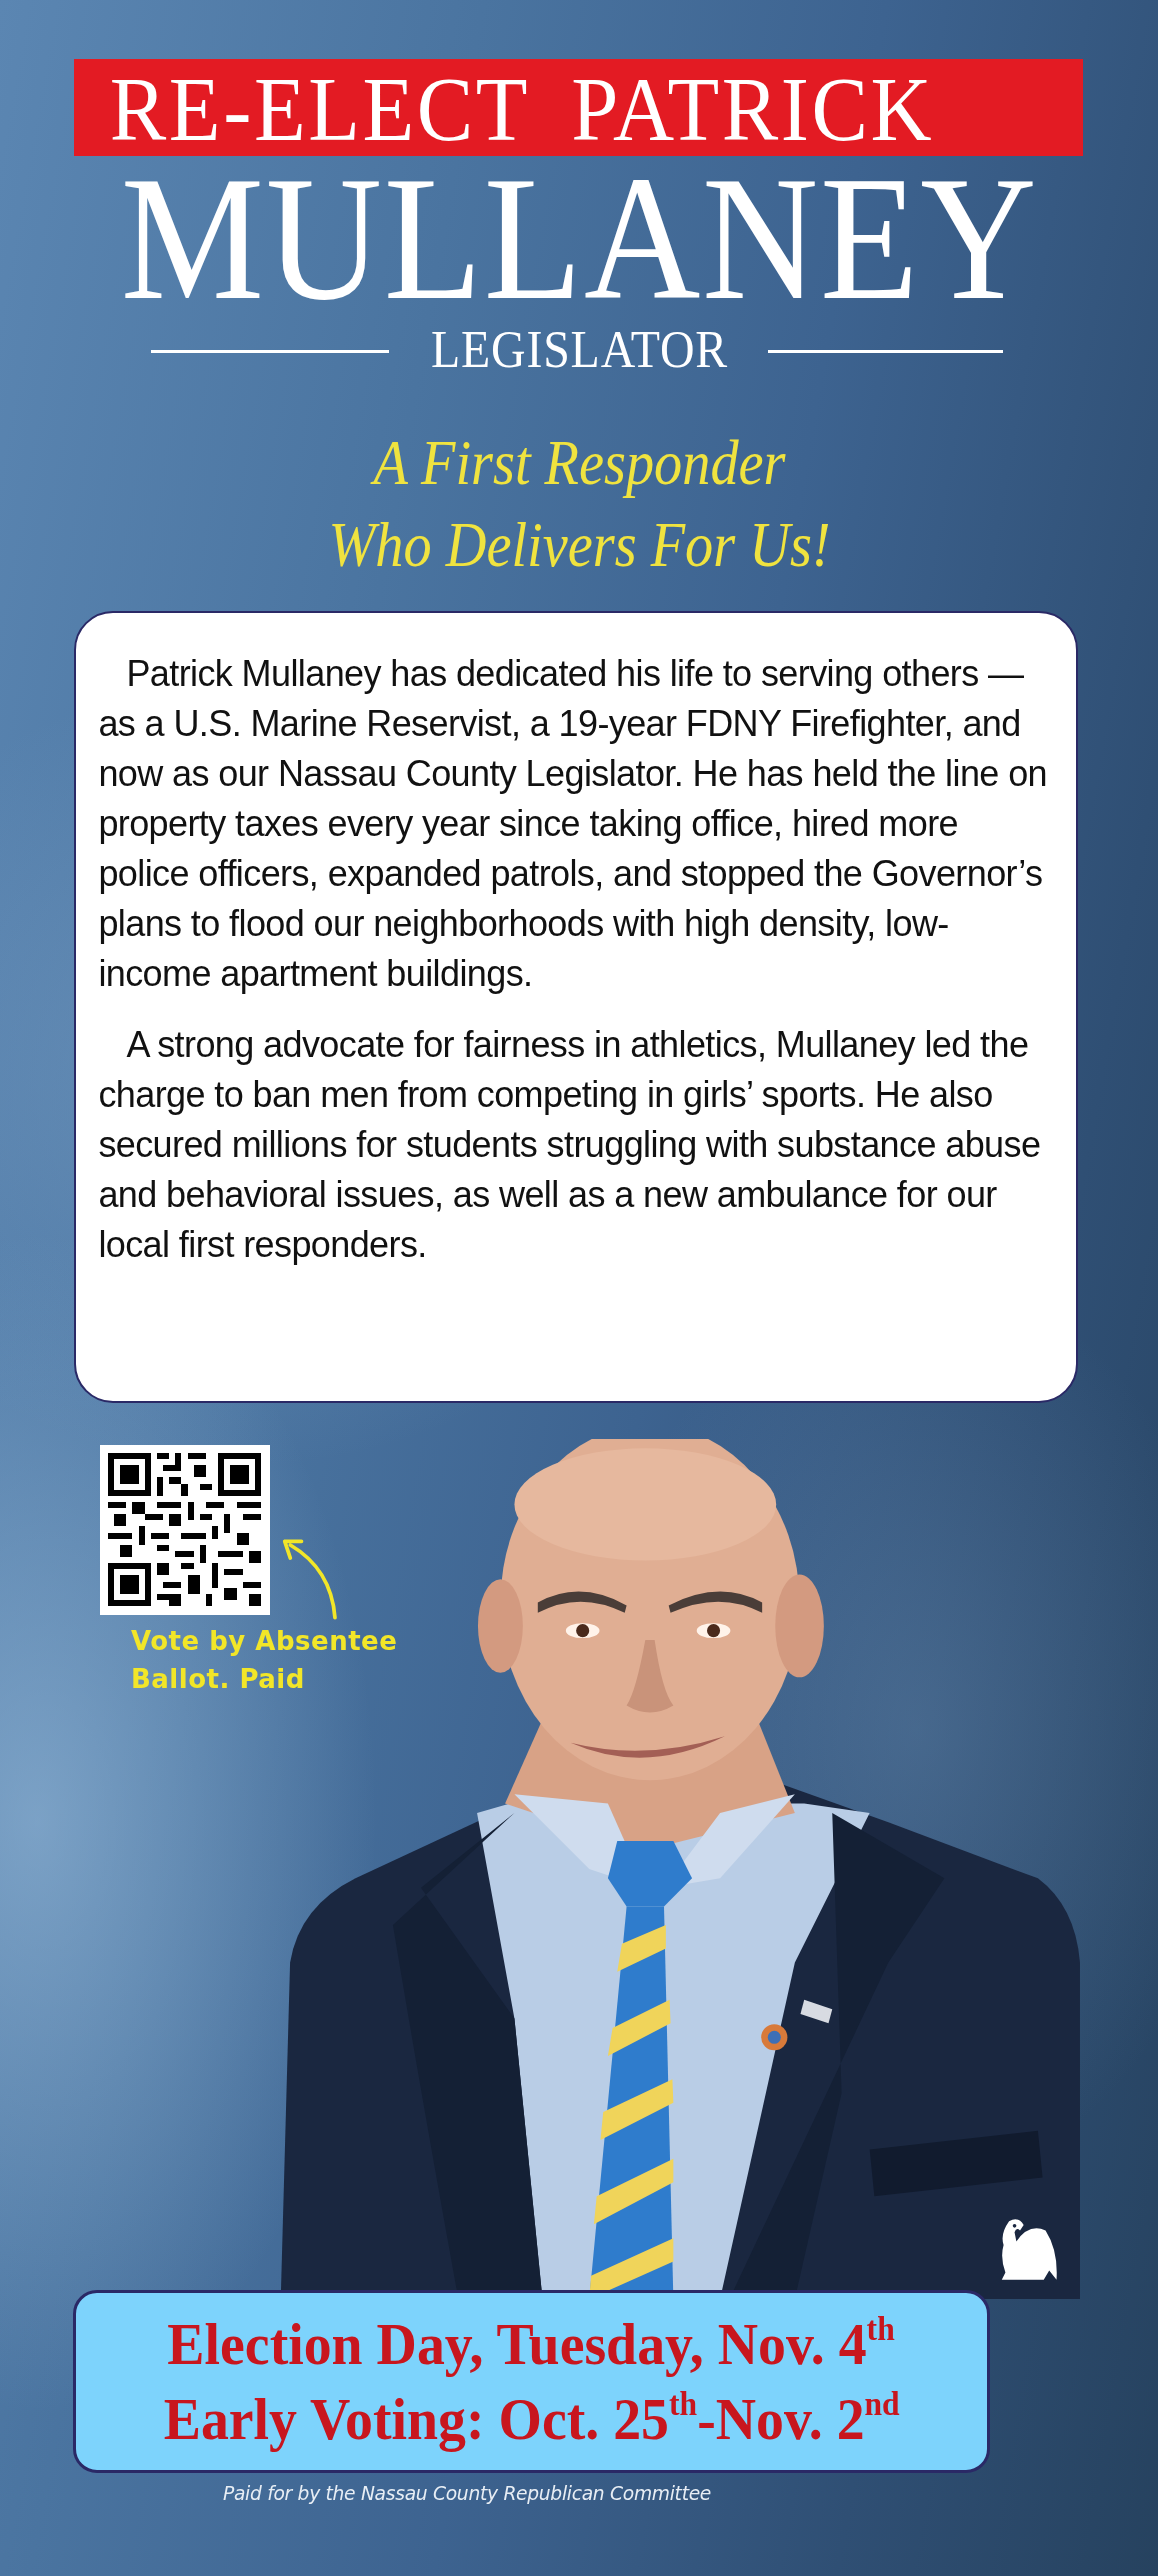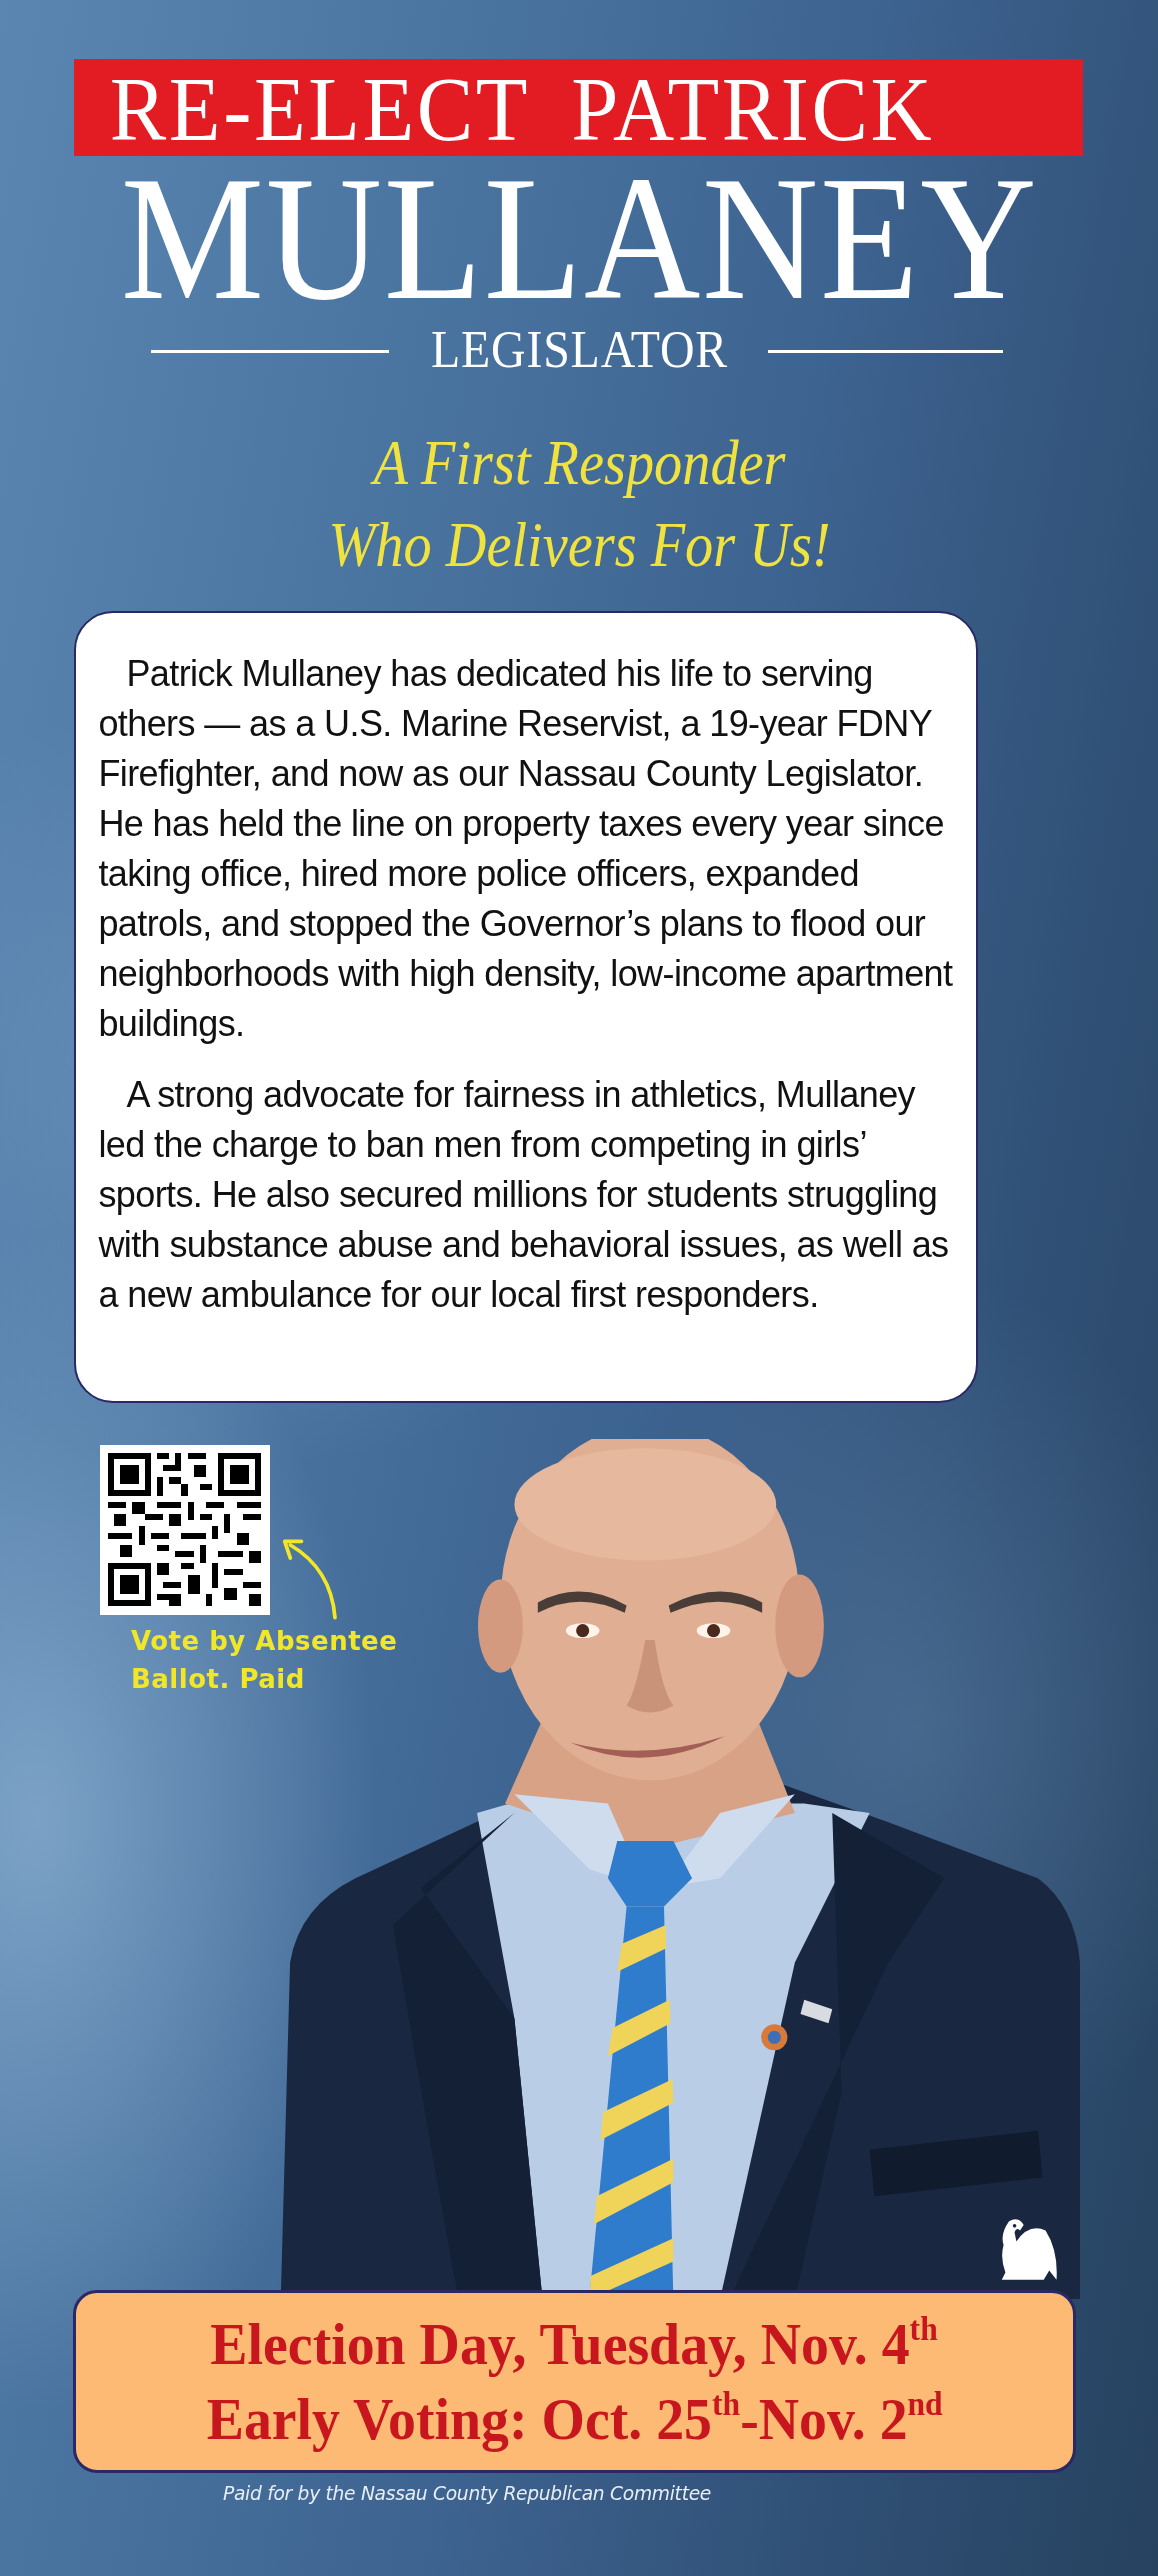--- a/index.html
+++ b/index.html
@@ -44,21 +44,21 @@
     }
     .tagline {
       left: 0; top: 422px; width: 1159px; text-align: center;
       font-family: "Liberation Serif", serif; font-style: italic;
       color: #f0e33f; font-size: 64px; line-height: 82px;
       transform: scaleX(0.88);
     }
 
     
     .card {
-      left: 74px; top: 611px; width: 904px; height: 792px;
+      left: 74px; top: 611px; width: 1004px; height: 792px;
       background: #ffffff; border: 2.8px solid #2a2966;
       border-radius: 39px;
       padding: 36px 22.4px 0 22.4px;
     }
     .card p {
       font-family: "Liberation Sans", sans-serif;
       color: #111111; font-size: 36px; line-height: 50px;
       letter-spacing: -0.6px; text-indent: 28px;
       transform-origin: left top;
     }
@@ -80,22 +80,22 @@
     }
     .absentee div { white-space: nowrap; }
 
     
     .portrait { left: 234px; top: 1439px; width: 860px; height: 860px; }
 
     .eagle { left: 989px; top: 2214px; width: 73px; height: 73px; }
 
     
     .footer {
-      left: 73px; top: 2290px; width: 1003px; height: 183px;
-      background: #fdba74; border: 3.7px solid #2a2966;
+      left: 73px; top: 2290px; width: 917px; height: 183px;
+      background: #7dd3fc; border: 3.7px solid #2a2966;
       border-radius: 24px;
       display: flex; flex-direction: column; align-items: center; justify-content: center;
     }
     .footer-line {
       font-family: "Liberation Serif", serif; font-weight: bold;
       color: #c8161e; font-size: 60px; line-height: 75px;
       white-space: nowrap; transform: scaleX(0.93);
     }
     .footer-line sup { font-size: 34px; vertical-align: 24px; line-height: 0; }
 

